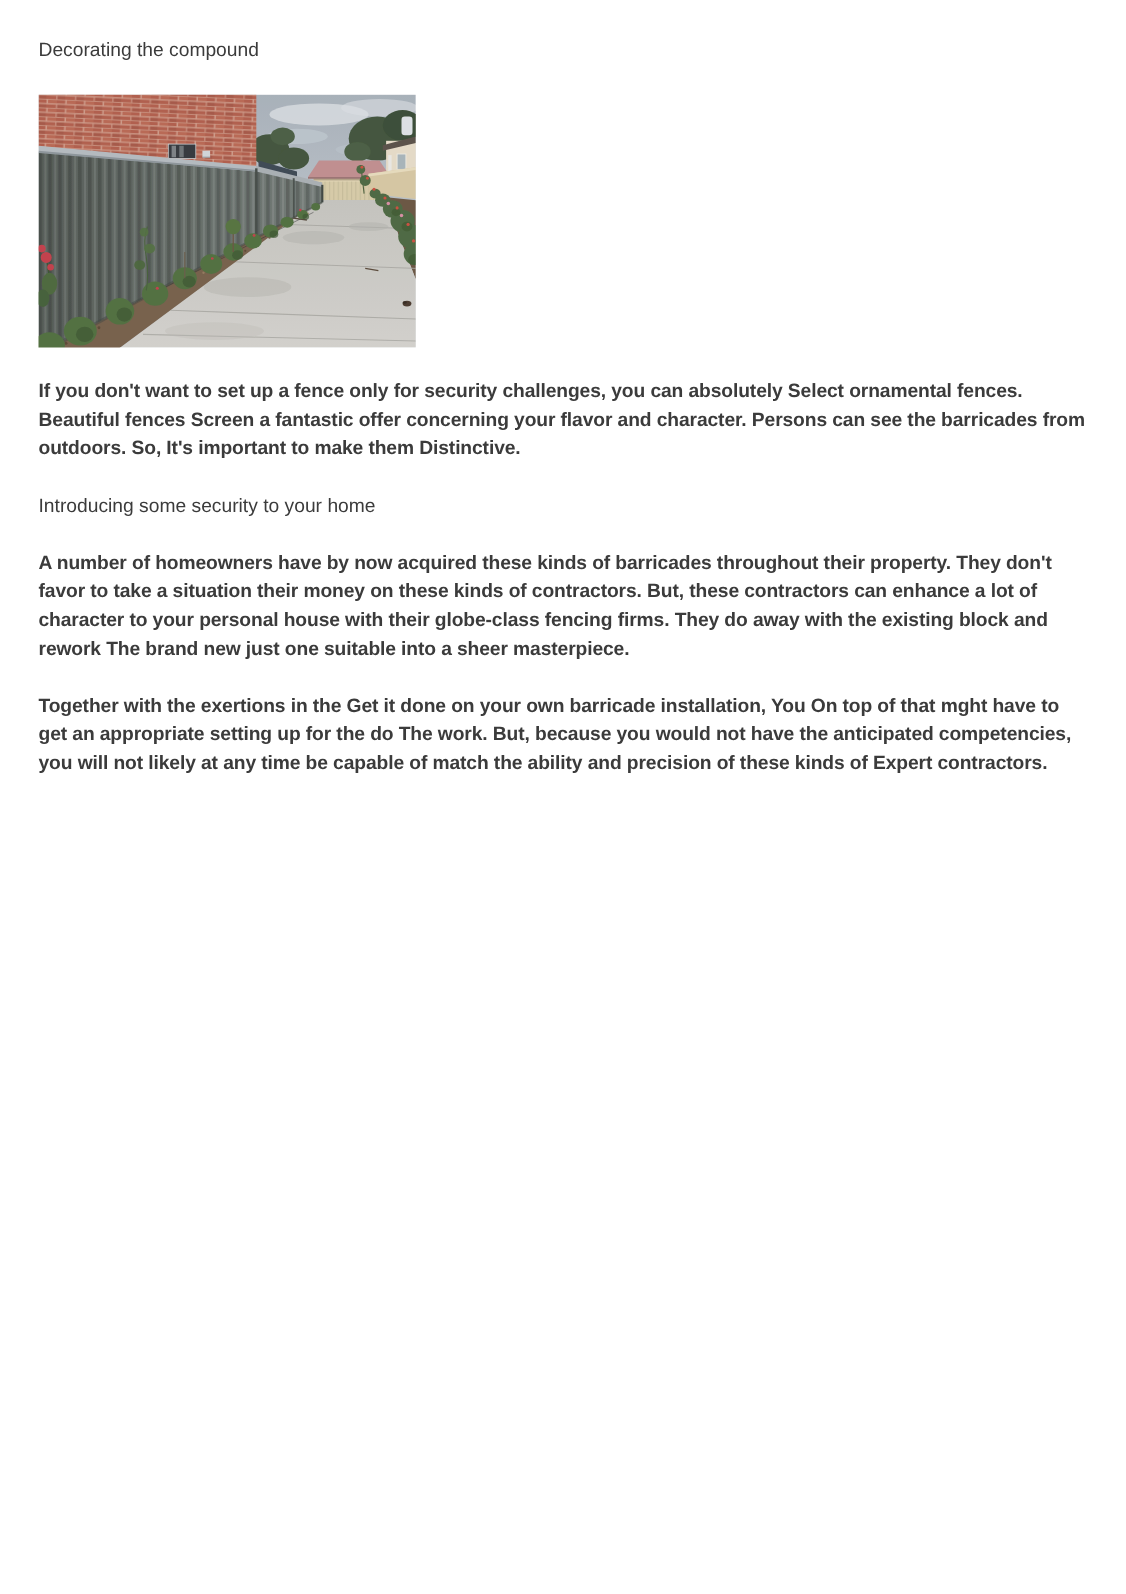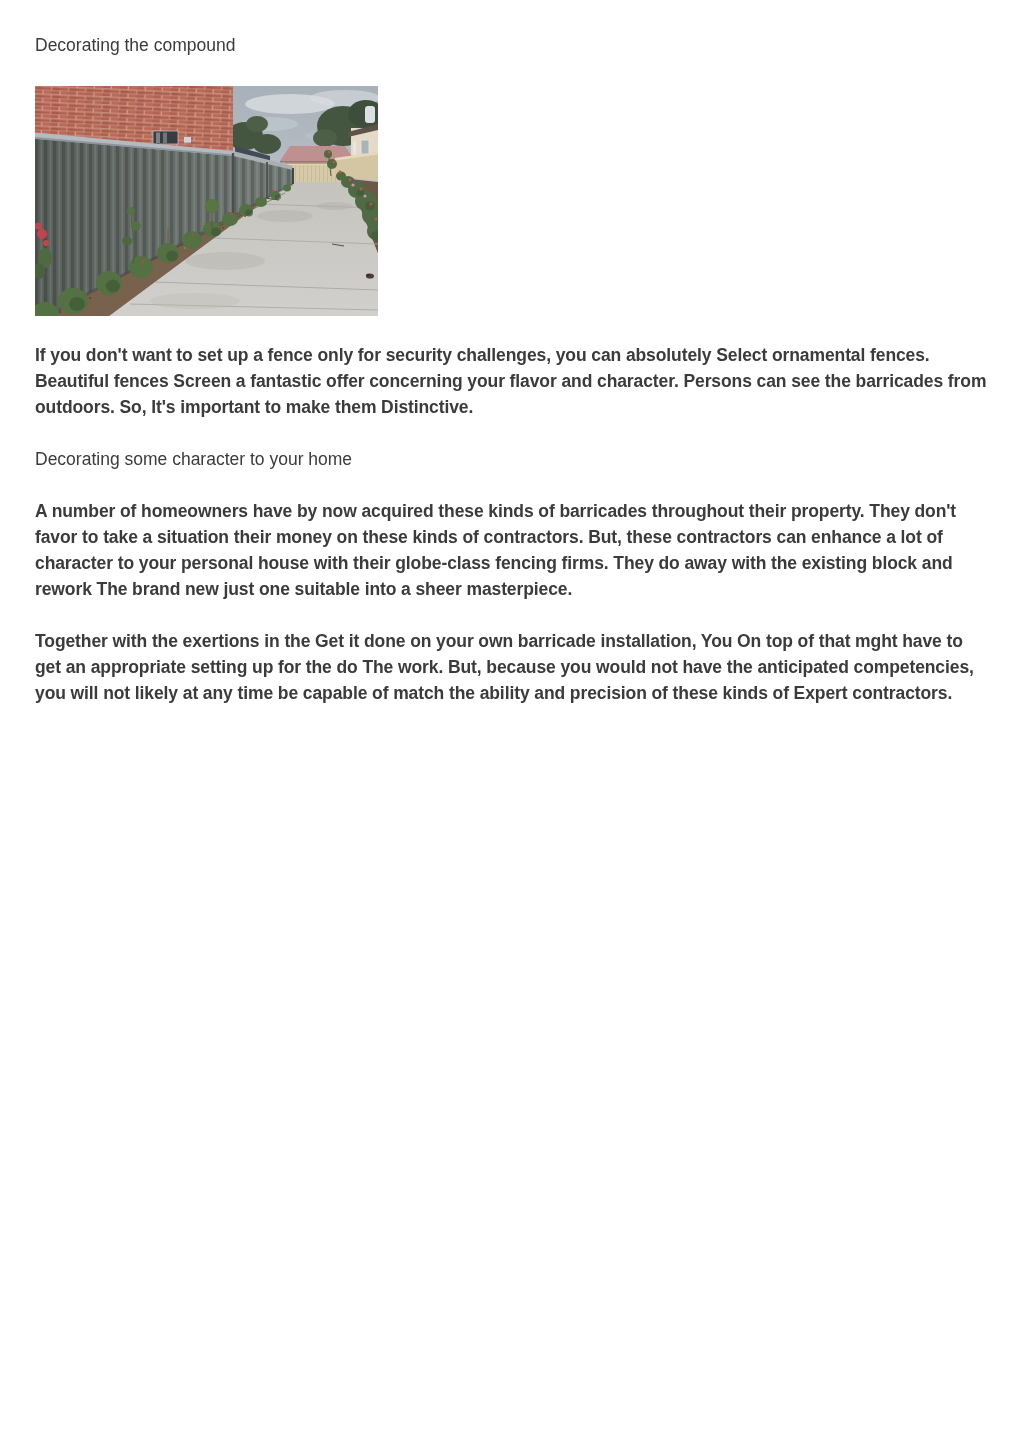--- a/index.html
+++ b/index.html
@@ -270,19 +270,19 @@
           </g>
         </g>
 
         <rect x="0" y="0" width="343" height="230" fill="#8fa0ac" opacity="0.04"></rect>
       </g>
     </svg>
   </figure>
 
   <p class="body-text">If you don't want to set up a fence only for security challenges, you can absolutely Select ornamental fences. Beautiful fences Screen a fantastic offer concerning your flavor and character. Persons can see the barricades from outdoors. So, It's important to make them Distinctive.</p>
 
-  <h2 class="h-text">Decorating some character to your home</h2>
+  <h2 class="h-text">Introducing some security to your home</h2>
 
   <p class="body-text">A number of homeowners have by now acquired these kinds of barricades throughout their property. They don't favor to take a situation their money on these kinds of contractors. But, these contractors can enhance a lot of character to your personal house with their globe-class fencing firms. They do away with the existing block and rework The brand new just one suitable into a sheer masterpiece.</p>
 
   <p class="body-text">Together with the exertions in the Get it done on your own barricade installation, You On top of that mght have to get an appropriate setting up for the do The work. But, because you would not have the anticipated competencies, you will not likely at any time be capable of match the ability and precision of these kinds of Expert contractors.</p>
 
 </main>
 
 </body></html>

